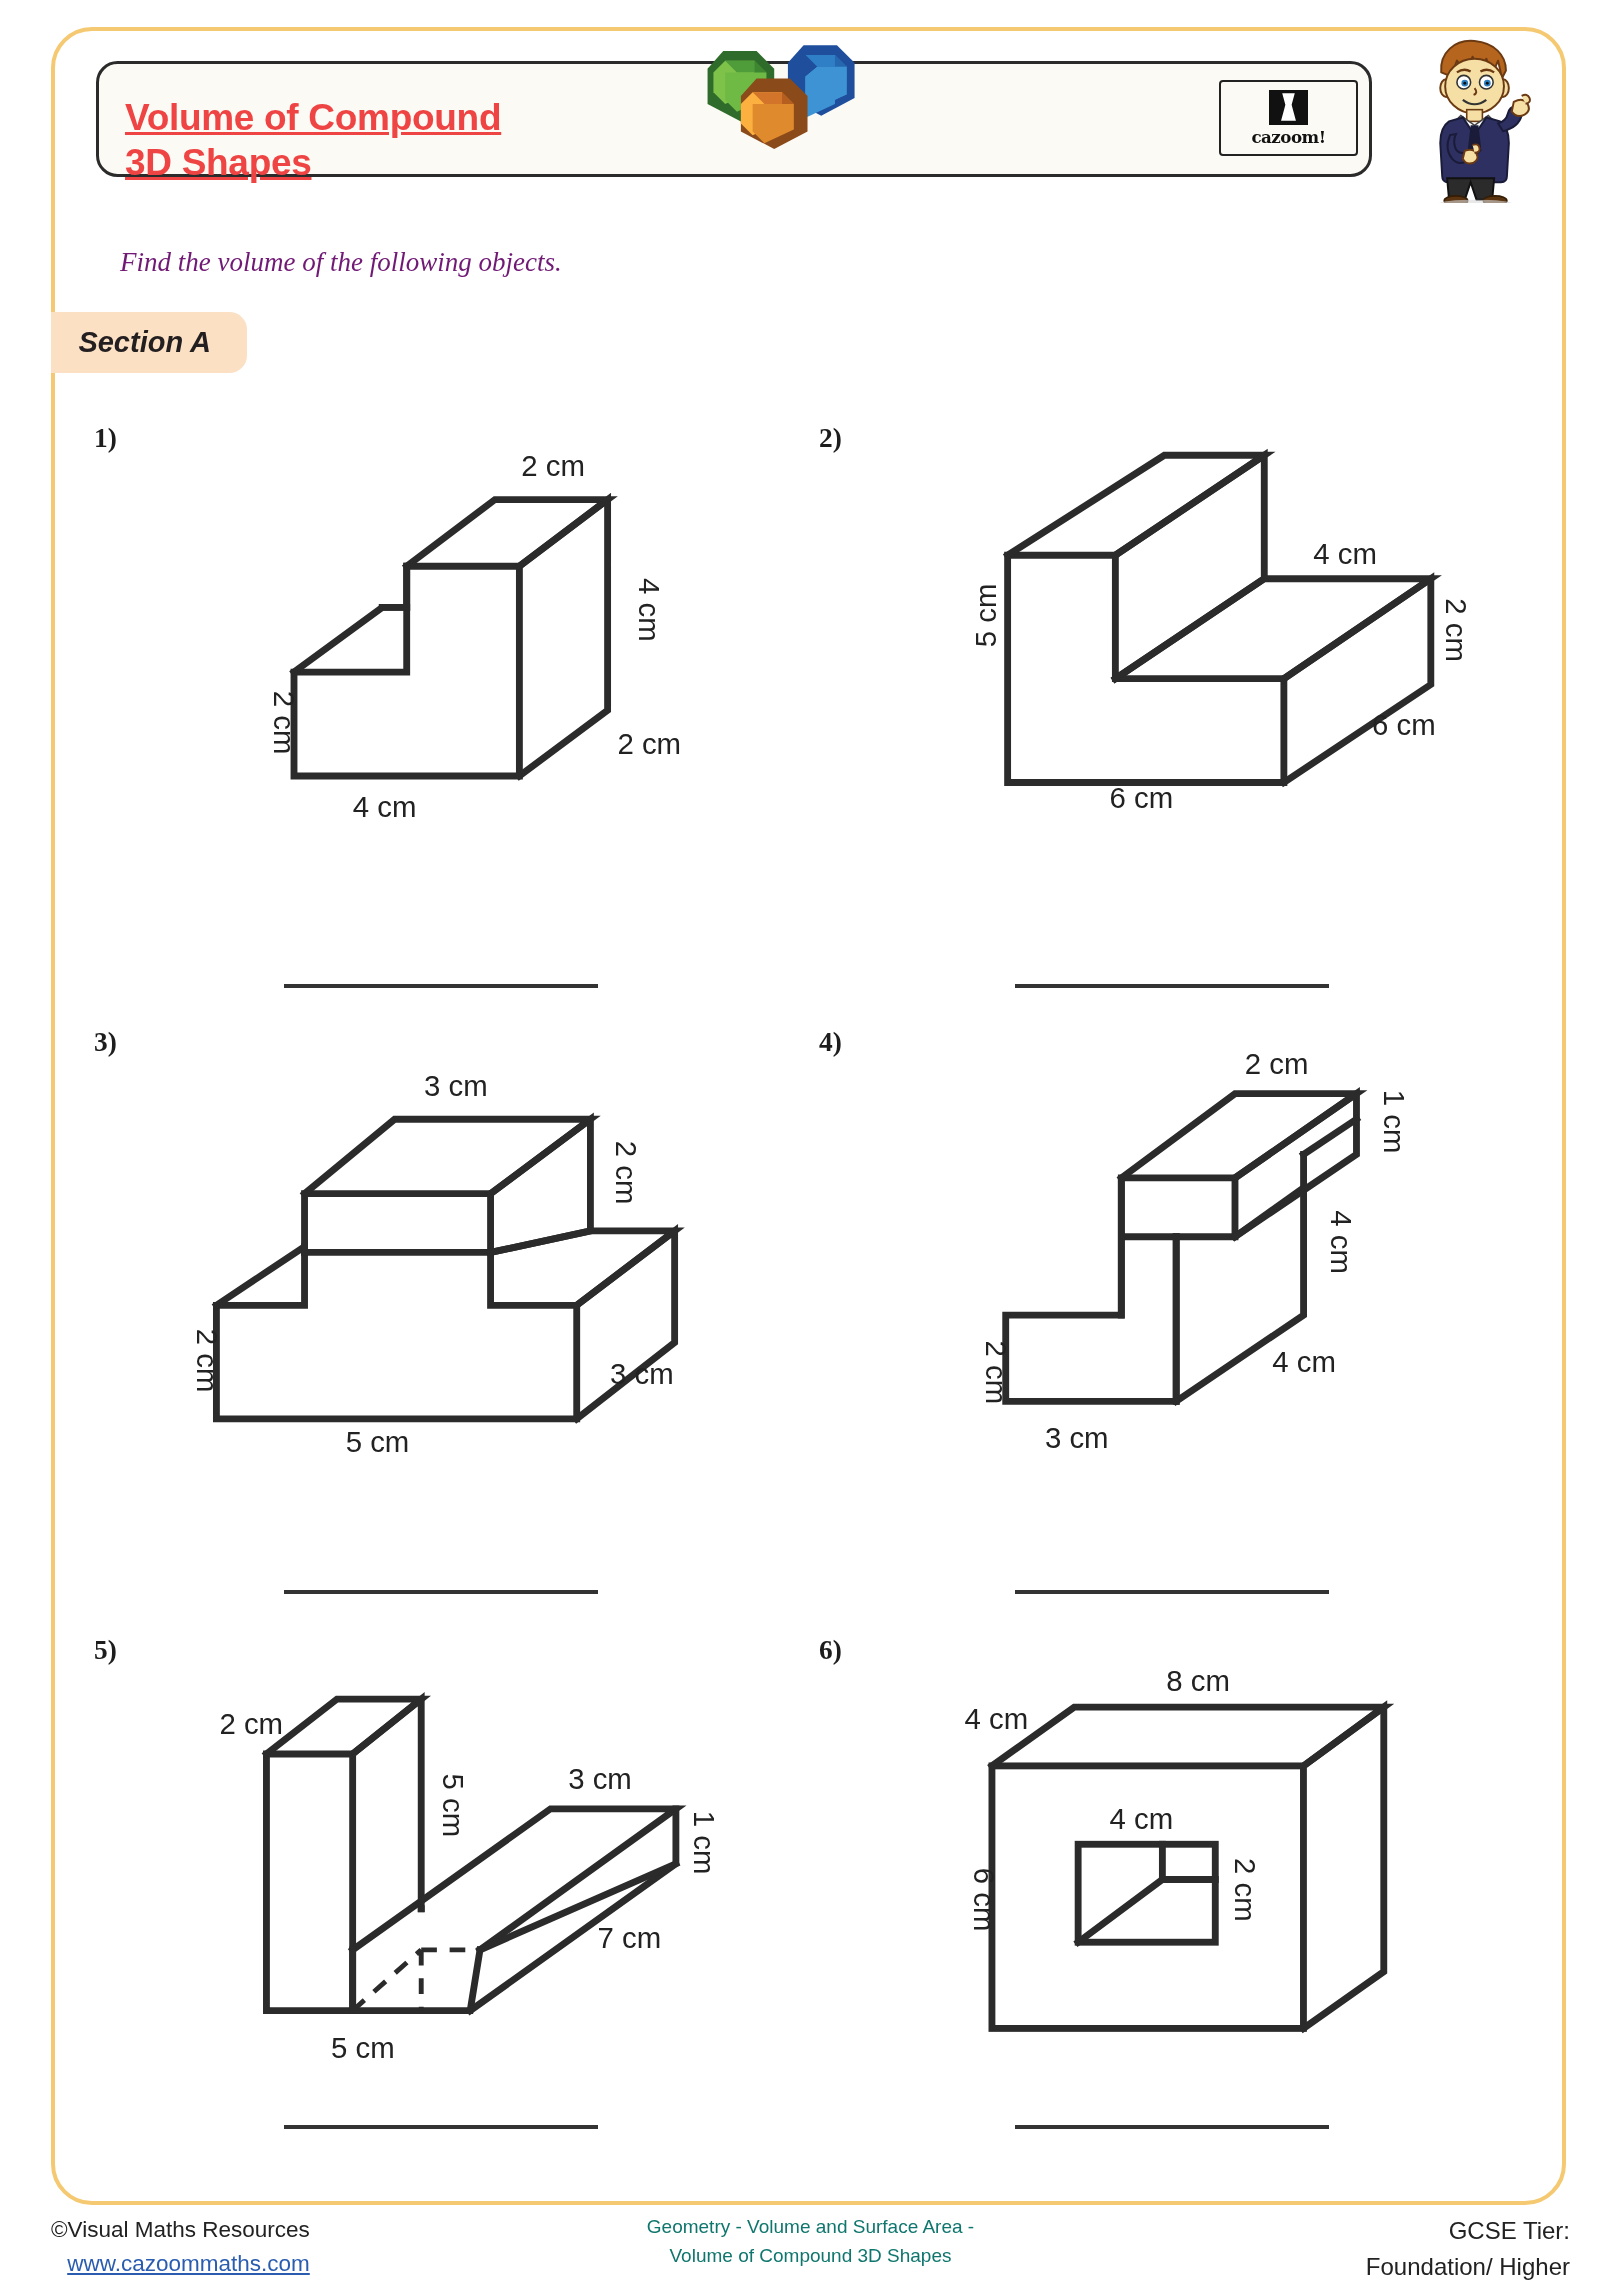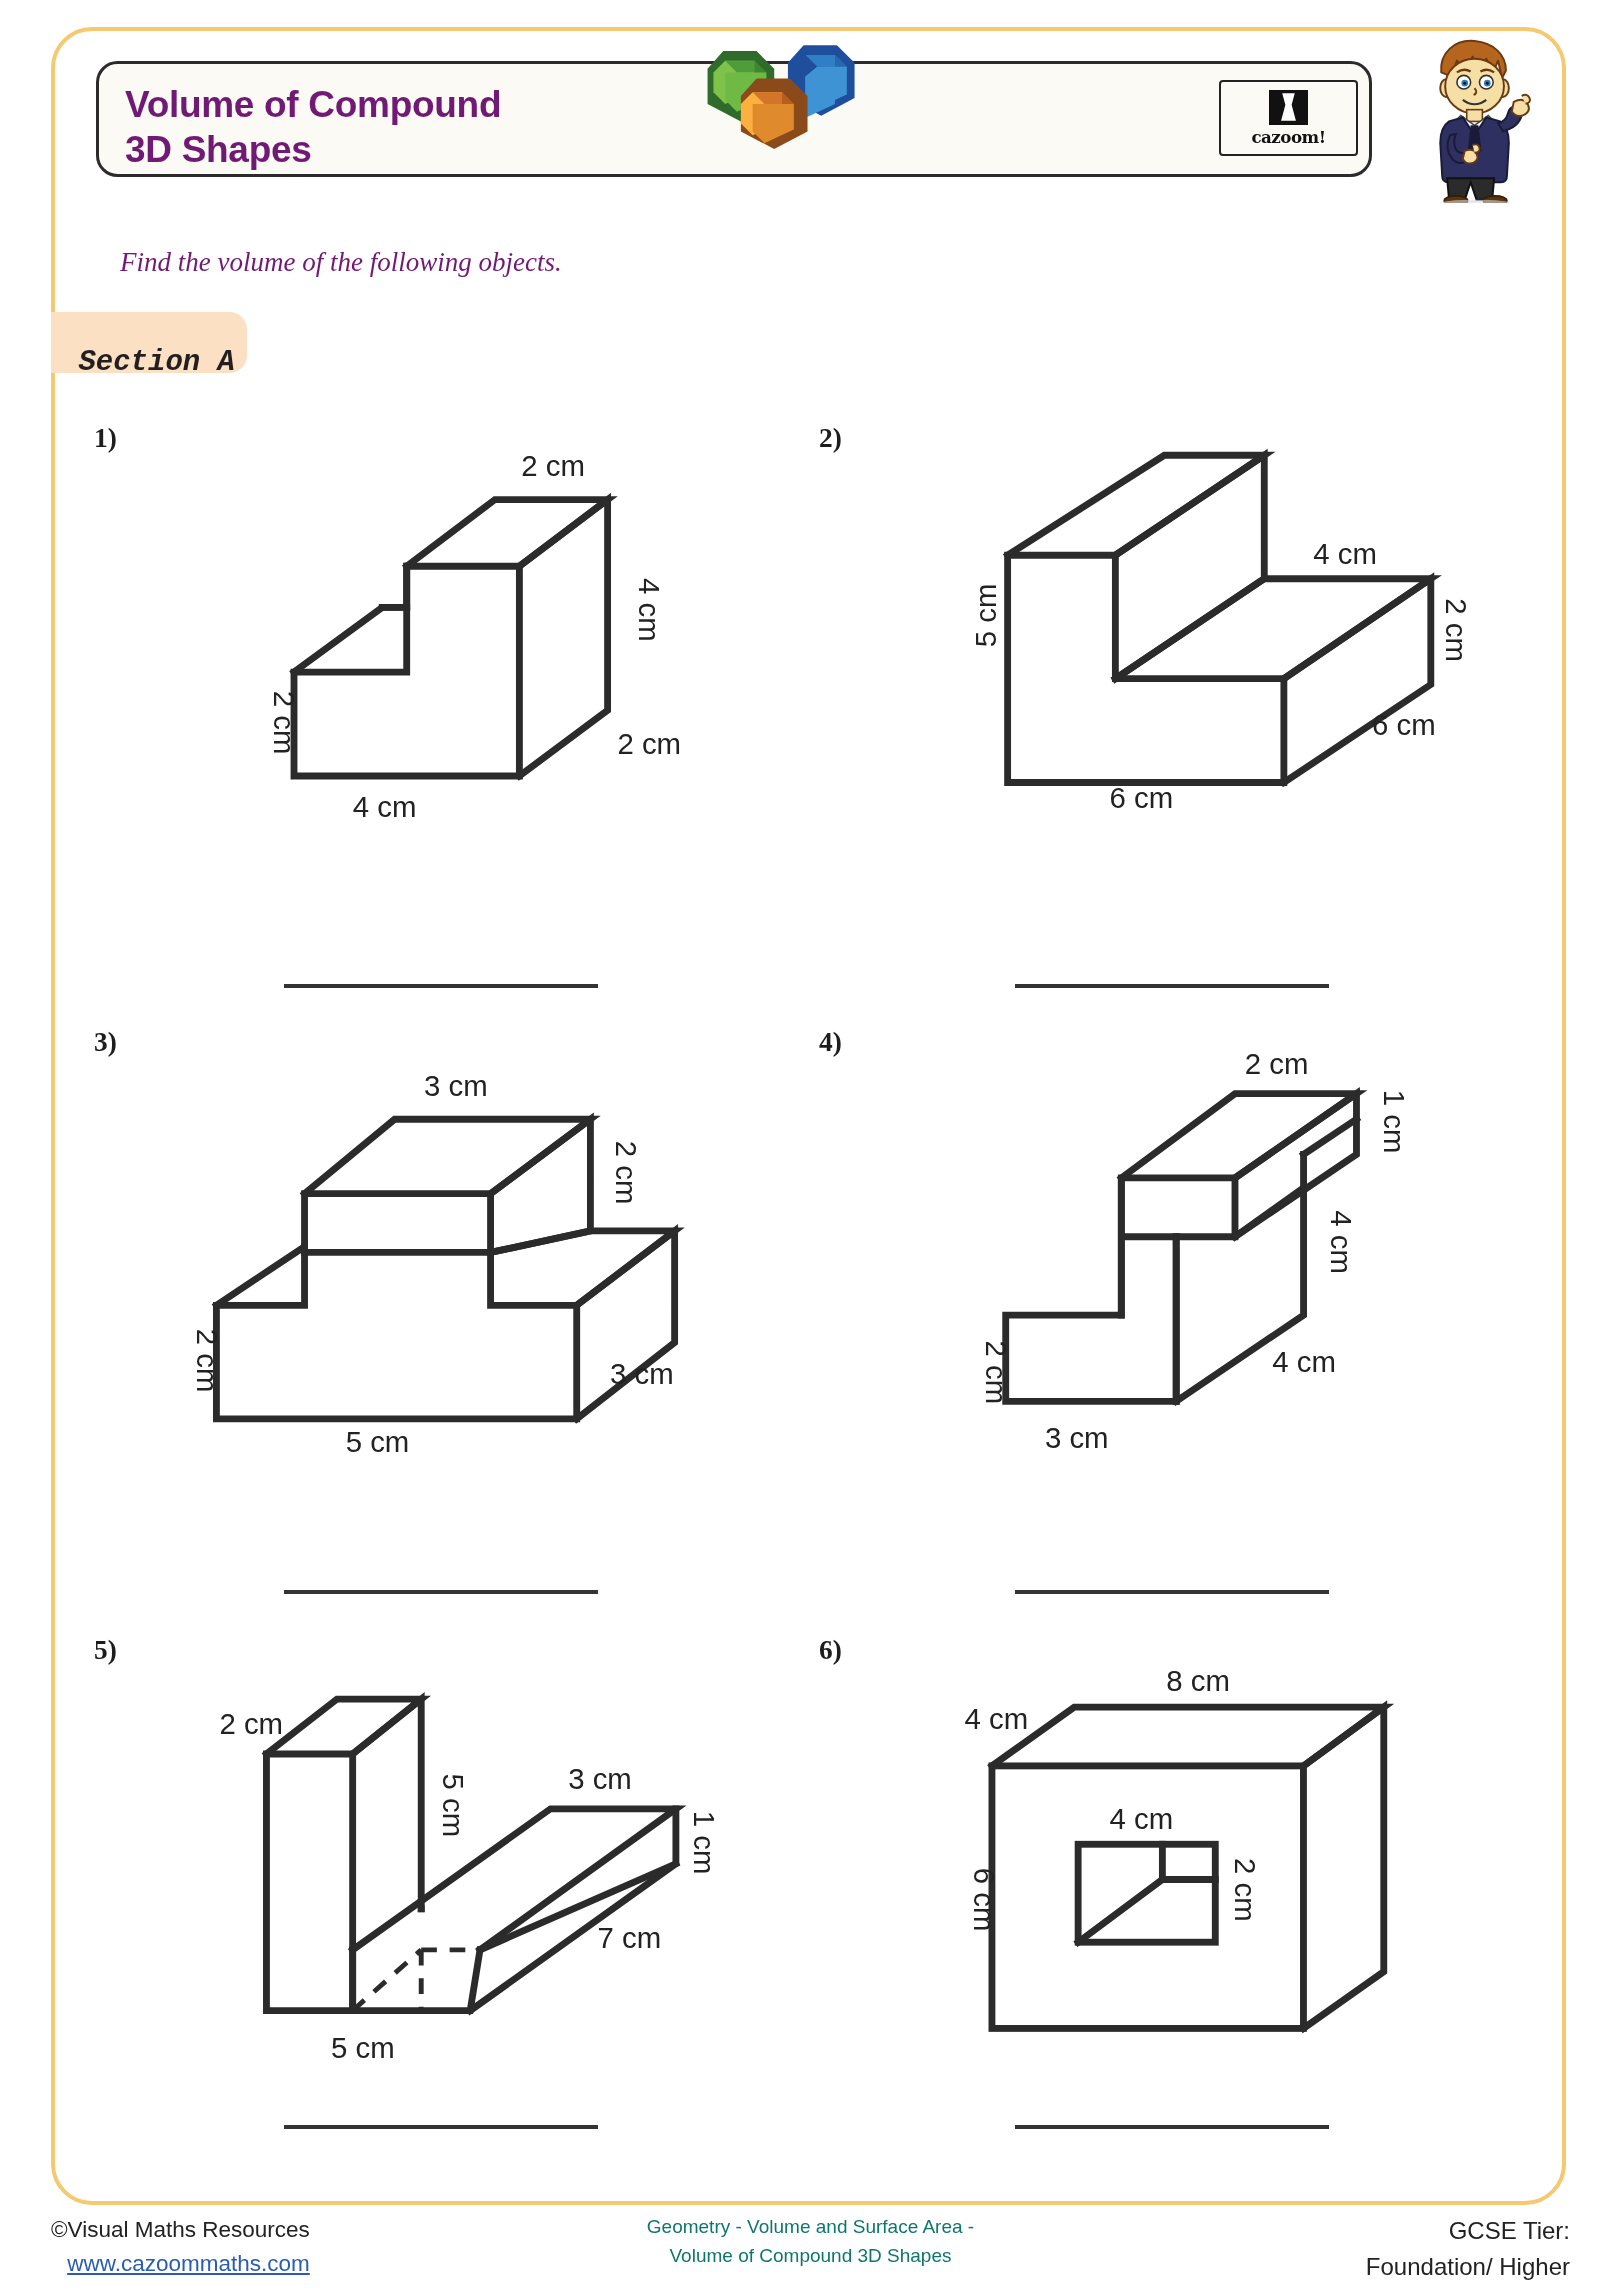--- a/index.html
+++ b/index.html
@@ -36,27 +36,28 @@
     width: 1276px;
     height: 116px;
     background: #FBFAF4;
     border: 3.9px solid #2B2B2B;
     border-radius: 21.6px;
     box-sizing: border-box;
   }
   .header-title {
     position: absolute;
     left: 125px;
-    top: 82px;
+    top: 95px;
     width: 608px;
     font-size: 37px;
     font-weight: bold;
     line-height: 1.22;
-    color: #701a75;
+    color: #ef4444;
     letter-spacing: -0.3px;
+    text-decoration: underline;
   }
   .header-title .l2 { display:block; }
 
   
   .cube-cluster {
     position: absolute;
     left: 686px;
     top: 43px;
     width: 196px;
     height: 118px;
@@ -118,26 +119,25 @@
     top: 312px;
     width: 196px;
     height: 61px;
     background: #FBE0C4;
     border-radius: 0 17.6px 17.6px 0;
   }
   .section-pill span {
     position: absolute;
     left: 27.4px;
     top: 13.7px;
-    font-family: Liberation Mono, monospace;
+    font-family: Liberation Sans, sans-serif;
     font-weight: bold;
     font-style: italic;
     font-size: 29px;
     color: #231F20;
-    margin-top: 20px;
   }
 
   
   .qnum {
     position: absolute;
     font-size: 27.4px;
     font-weight: bold;
     color: #1d1d1d;
     font-family: "Liberation Serif", serif;
   }

